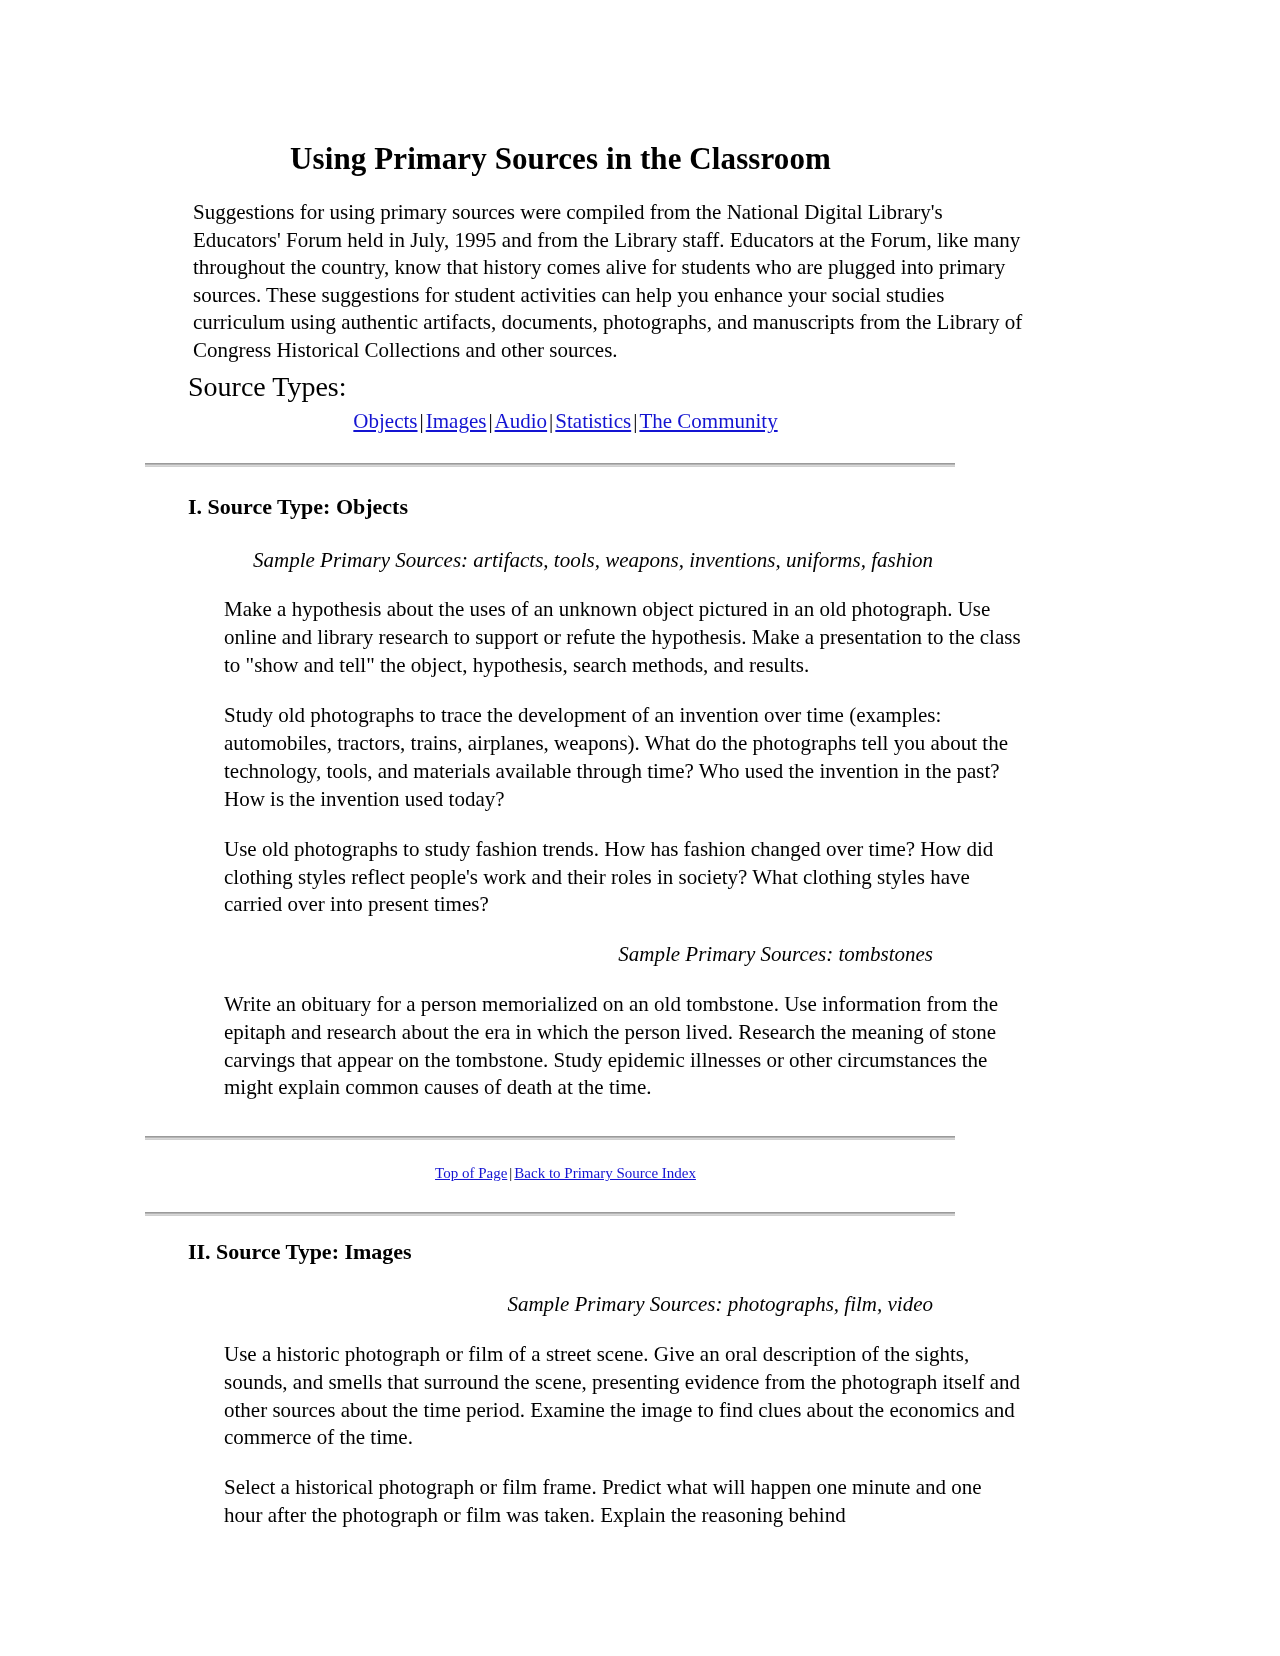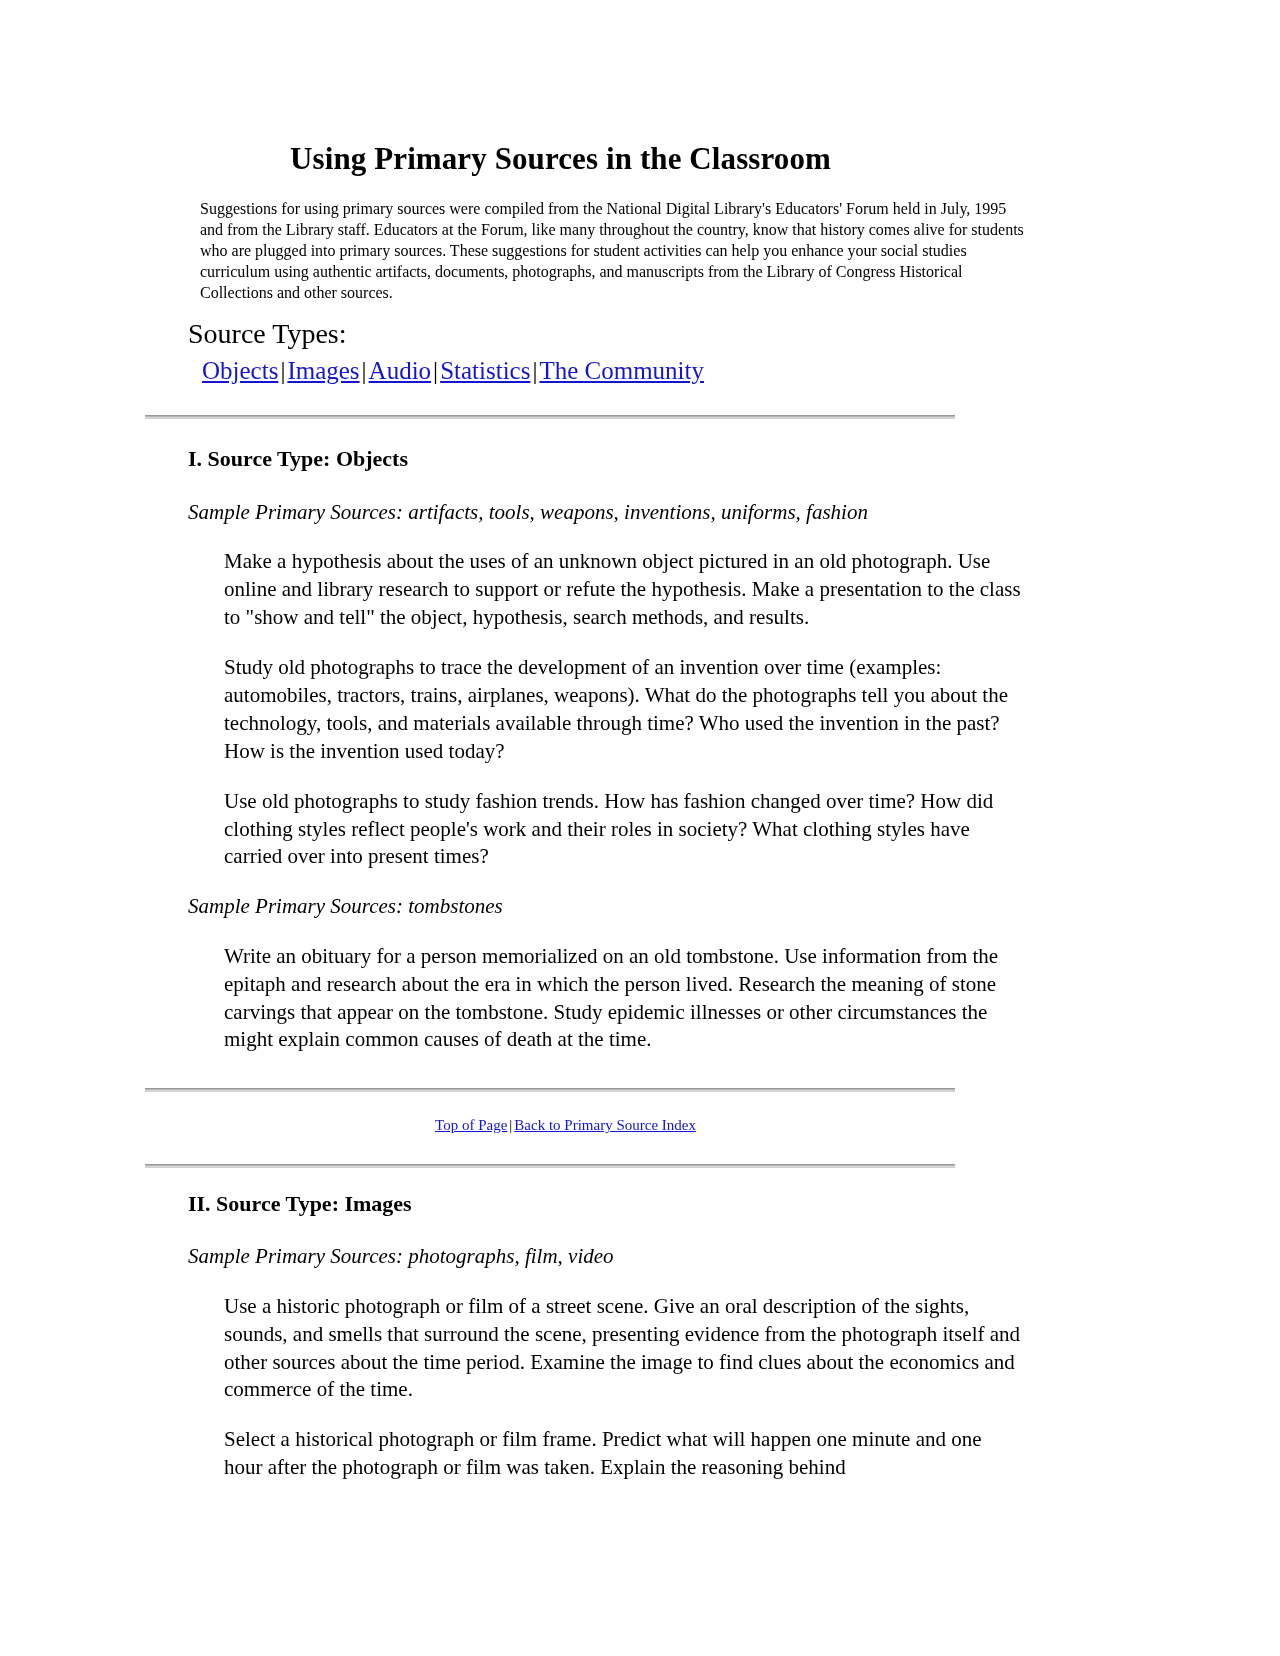--- a/index.html
+++ b/index.html
@@ -23,35 +23,36 @@
   }
   .doc-title {
     text-align: center;
     font-size: 31px;
     font-weight: bold;
     line-height: 1.2;
     margin: 0 0 22px 0;
     letter-spacing: 0.1px;
   }
   .intro {
-    font-size: 16px;
+    font-size: 21px;
     line-height: 1.31;
-    margin: 12px;
+    margin: 5px;
     text-align: left;
     width: 832px;
   }
   .source-types-label {
     font-size: 28px;
     line-height: 1.31;
     margin: 0;
   }
   .linkbar {
-    font-size: 25px;
+    text-align: center;
+    font-size: 21px;
     line-height: 1.31;
-    margin: 4px;
+    margin: 16px;
     padding-left: 10px;
   }
   .linkbar-top {
     margin-top: 2px;
   }
   a.doclink {
     color: #1414d2;
     text-decoration: underline;
   }
   .pipe {
@@ -89,20 +90,21 @@
     font-size: 22px;
     font-weight: bold;
     line-height: 1.25;
     margin: 0 0 26px 0;
   }
   .sample-line {
     font-size: 21px;
     font-style: italic;
     line-height: 1.3;
     margin: 0 0 22px 0;
+    text-align: right;
   }
   .body-para {
     font-size: 21px;
     line-height: 1.33;
     margin: 0 0 22px 0;
     padding-left: 36px;
     width: 800px;
   }
   .body-para:last-child { margin-bottom: 0; }
   .nav-links {

